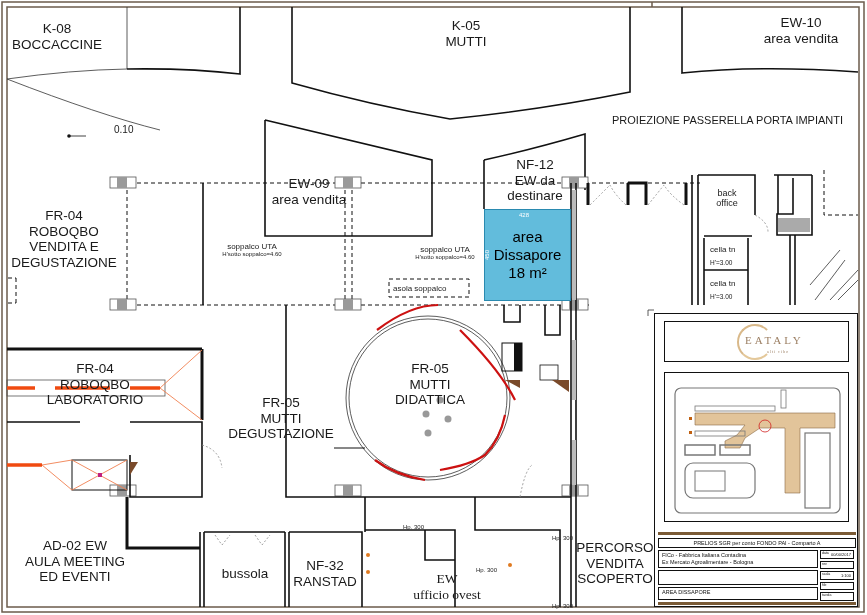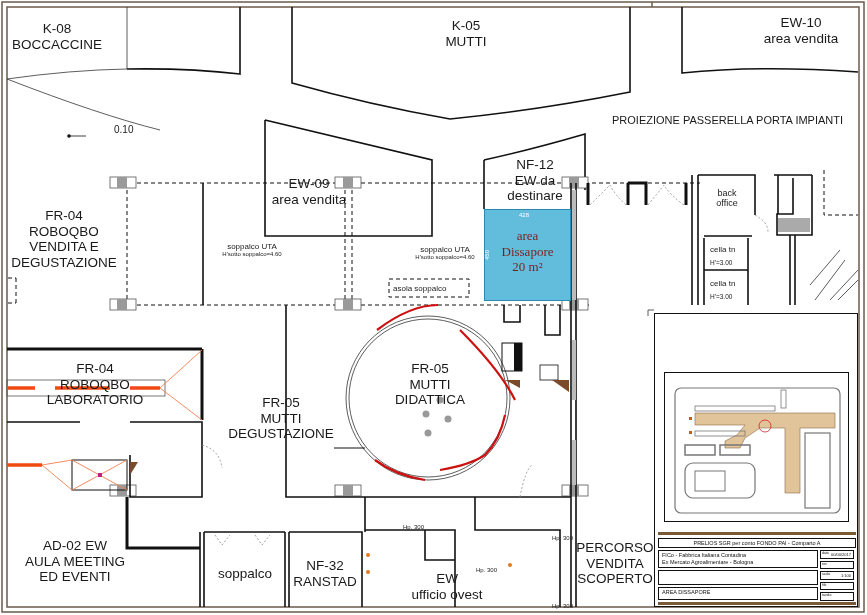--- a/index.html
+++ b/index.html
@@ -16,21 +16,21 @@
   .thin { fill:none; stroke:#333; stroke-width:0.8; }
   .dash { fill:none; stroke:#111; stroke-width:1; stroke-dasharray:4 3; }
   .door { fill:none; stroke:#888; stroke-width:0.8; stroke-dasharray:2 2; }
   .border { fill:none; stroke:#6b5b4b; stroke-width:1.5; }
   .col-box { fill:#fff; stroke:#555; stroke-width:0.8; }
   .col-fill { fill:#9a9a9a; }
   .red { fill:none; stroke:#cc1111; stroke-width:2.2; }
   .orange { stroke:#f04a10; stroke-width:3.5; fill:none; }
   .orange-thin { stroke:#f08050; stroke-width:0.9; fill:none; }
   #dissapore { position:absolute; left:484px; top:209px; width:87px; height:92px; background:#62bcdc; border:1px solid #2a8ab0; box-sizing:border-box; cursor:pointer; }
-  #dissapore .txt { position:absolute; left:0; right:0; top:18px; text-align:center; font-size:13px; line-height:1.2; color:#7f1d1d;font-family:Liberation Serif, serif; }
+  #dissapore .txt { position:absolute; left:0; right:0; top:18px; text-align:center; font-size:15px; line-height:1.2; color:#000000; }
   #dissapore .dimw { position:absolute; left:34px; top:2px; font-size:6px; color:#fff; }
   #dissapore .dimh { position:absolute; left:-1px; top:40px; font-size:6px; color:#fff; writing-mode:vertical-rl; transform:rotate(180deg); }
   
   #keyplan { position:absolute; left:654px; top:313px; width:204px; height:294px; border:1px solid #111; background:#fff; box-sizing:border-box; }
   #logo-box { position:absolute; left:9px; top:7px; width:185px; height:41px; border:1px solid #111; box-sizing:border-box; }
   #logo-arc { position:absolute; left:72px; top:2px; width:36px; height:36px; border-radius:50%; border:2px solid #d9b98a; border-right-color:transparent; border-bottom-color:#e4c89a; box-sizing:border-box; }
   #logo-text { position:absolute; left:80px; top:12px; font-family:"Liberation Serif", serif; font-size:11px; letter-spacing:3px; color:#9c7f63; }
   #logo-sub { position:absolute; left:102px; top:27px; font-family:"Liberation Serif", serif; font-size:4px; letter-spacing:1px; color:#9c7f63; }
   #map-box { position:absolute; left:9px; top:58px; width:185px; height:150px; border:1px solid #111; box-sizing:border-box; overflow:hidden; }
   #title-block { position:absolute; left:3px; top:218px; width:198px; height:72px; }
@@ -222,21 +222,21 @@
   <span class="xs">H'sotto soppalco=4.60</span>
 </div>
 <div class="lbl sm" style="left:393px;top:284px;">asola soppalco</div>
 
 <div id="dissapore">
   <div class="dimw">428</div>
   <div class="dimh">450</div>
   <div class="txt">
     <div>area</div>
     <div>Dissapore</div>
-    <div>20 m²</div>
+    <div>18 m²</div>
   </div>
 </div>
 
 <div class="lbl big" style="left:30px;top:361px;width:130px;">
   <span>FR-04</span>
   <span>ROBOQBO</span>
   <span>LABORATORIO</span>
 </div>
 <div class="lbl big" style="left:222px;top:395px;width:118px;">
   <span>FR-05</span>
@@ -247,26 +247,26 @@
   <span>FR-05</span>
   <span>MUTTI</span>
   <span>DIDATTICA</span>
 </div>
 
 <div class="lbl big" style="left:20px;top:538px;width:110px;">
   <span>AD-02  EW</span>
   <span>AULA MEETING</span>
   <span>ED EVENTI</span>
 </div>
-<div class="lbl big" style="left:210px;top:566px;width:70px;">soppalco</div>
+<div class="lbl big" style="left:210px;top:566px;width:70px;">bussola</div>
 <div class="lbl big" style="left:290px;top:558px;width:70px;">
   <span>NF-32</span>
   <span>RANSTAD</span>
 </div>
-<div class="lbl big" style="left:392px;top:571px;width:110px;">
+<div class="lbl big" style="left:392px;top:571px;width:110px;font-family:Liberation Serif, serif;">
   <span>EW</span>
   <span>ufficio ovest</span>
 </div>
 <div class="lbl big" style="left:572px;top:540px;width:86px;">
   <span>PERCORSO</span>
   <span>VENDITA</span>
   <span>SCOPERTO</span>
 </div>
 
 <div class="lbl" style="left:712px;top:188px;font-size:9px;width:30px;">
@@ -284,20 +284,25 @@
 
 <div class="lbl xs" style="left:403px;top:524px;">Hp. 300</div>
 <div class="lbl xs" style="left:552px;top:535px;">Hp. 300</div>
 <div class="lbl xs" style="left:476px;top:567px;">Hp. 300</div>
 <div class="lbl xs" style="left:552px;top:603px;">Hp. 300</div>
 <div class="orange-dot" style="left:366px;top:553px;"></div>
 <div class="orange-dot" style="left:366px;top:570px;"></div>
 <div class="orange-dot" style="left:508px;top:563px;"></div>
 
 <div id="keyplan">
+  <div id="logo-box">
+    <div id="logo-arc"></div>
+    <div id="logo-text">EATALY</div>
+    <div id="logo-sub">alti cibo</div>
+  </div>
   <div id="map-box">
     <svg width="185" height="150" viewBox="0 0 185 150">
       <rect x="10" y="15" width="165" height="125" fill="none" stroke="#777" stroke-width="1.2" rx="6"></rect>
       <path d="M30,40 L170,40 L170,55 L135,55 L135,120 L120,120 L120,55 L95,55 L80,65 L75,75 L60,75 L60,68 L72,62 L80,52 L30,52 Z" fill="#e2c49a" stroke="#8a6a45" stroke-width="0.6"></path>
       <rect x="116" y="17" width="5" height="18" fill="#fff" stroke="#777" stroke-width="0.8"></rect>
       <circle cx="100" cy="53" r="6" fill="none" stroke="#d02020" stroke-width="0.8"></circle>
       <rect x="30" y="33" width="80" height="5" fill="none" stroke="#777" stroke-width="0.8"></rect>
       <rect x="30" y="58" width="50" height="5" fill="none" stroke="#777" stroke-width="0.8"></rect>
       <rect x="20" y="72" width="30" height="10" fill="none" stroke="#777" stroke-width="1.5"></rect>
       <rect x="55" y="72" width="30" height="10" fill="none" stroke="#777" stroke-width="1.5"></rect>

